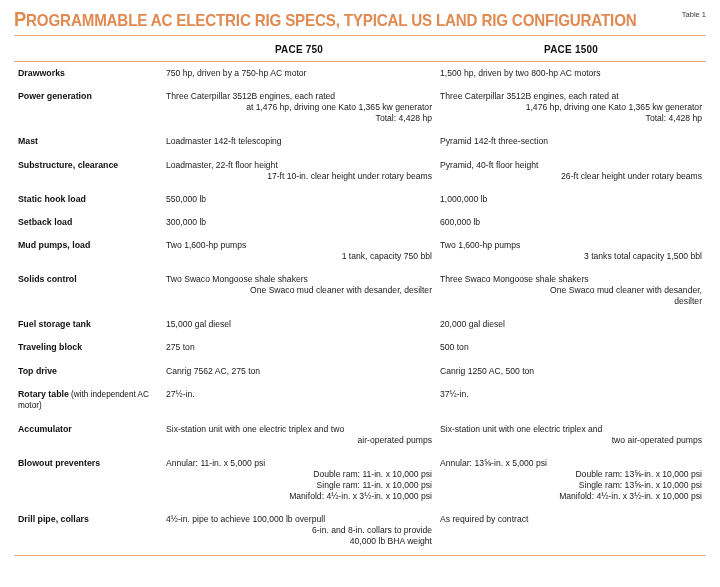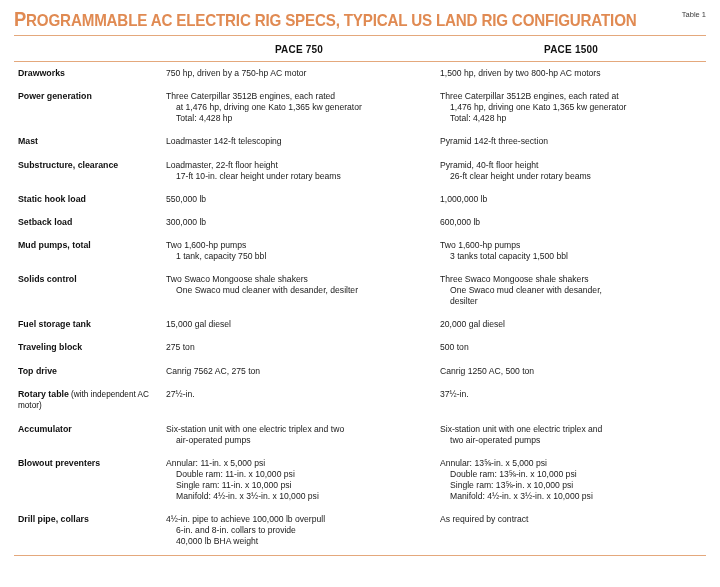--- a/index.html
+++ b/index.html
@@ -80,21 +80,21 @@
     font-size: 8.8px;
     color: #111;
   }
   td.label .sub {
     font-weight: normal;
     font-size: 8.2px;
   }
   .cell-line {
     white-space: nowrap;
   }
-  .indent1 { padding-left: 10px; }
+  .indent1 { padding-left: 10px; text-align: right; }
   .bottom-rule {
     height: 1px;
     background: #E4A87C;
     margin: 2px 14px 0 14px;
   }
 </style>
 </head>
 <body>
 
 <div class="page">
@@ -174,21 +174,21 @@
         <tr>
           <td class="label"><span>Setback load</span></td>
           <td>
             <div class="cell-line">300,000 lb</div>
           </td>
           <td>
             <div class="cell-line">600,000 lb</div>
           </td>
         </tr>
         <tr>
-          <td class="label"><span>Mud pumps, total</span></td>
+          <td class="label"><span>Mud pumps, load</span></td>
           <td>
             <div class="cell-line">Two 1,600-hp pumps</div>
             <div class="cell-line indent1">1 tank, capacity 750 bbl</div>
           </td>
           <td>
             <div class="cell-line">Two 1,600-hp pumps</div>
             <div class="cell-line indent1">3 tanks total capacity 1,500 bbl</div>
           </td>
         </tr>
         <tr>

